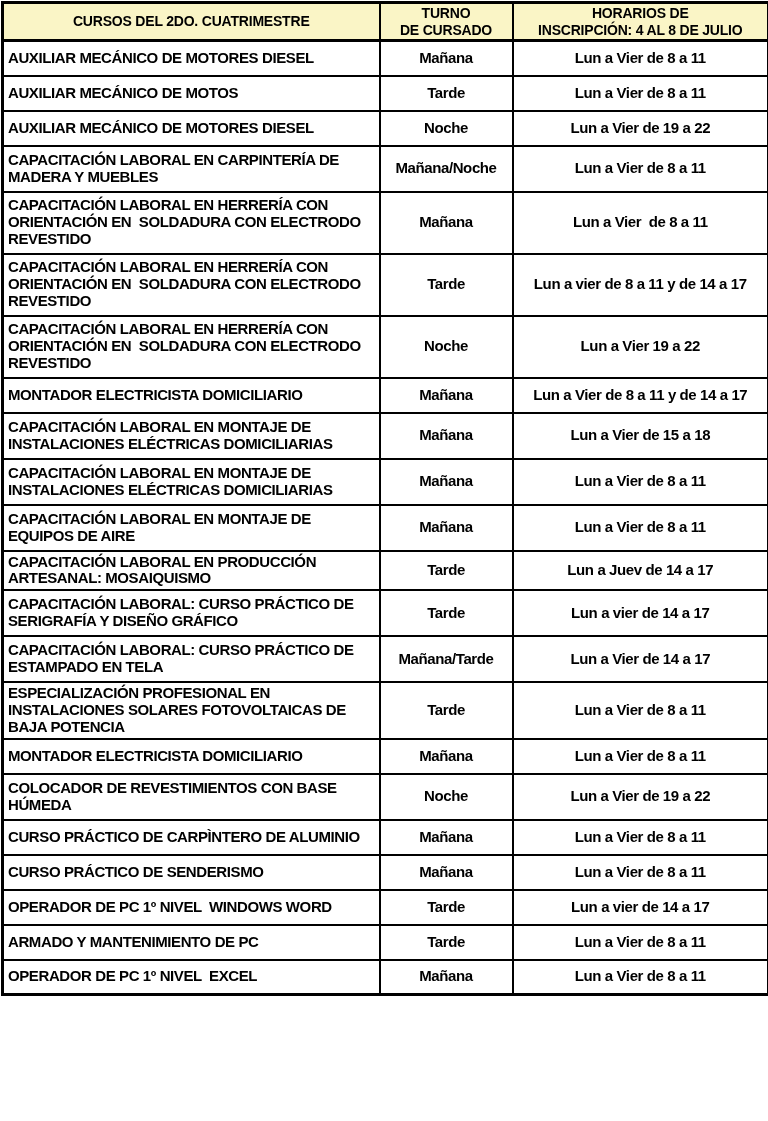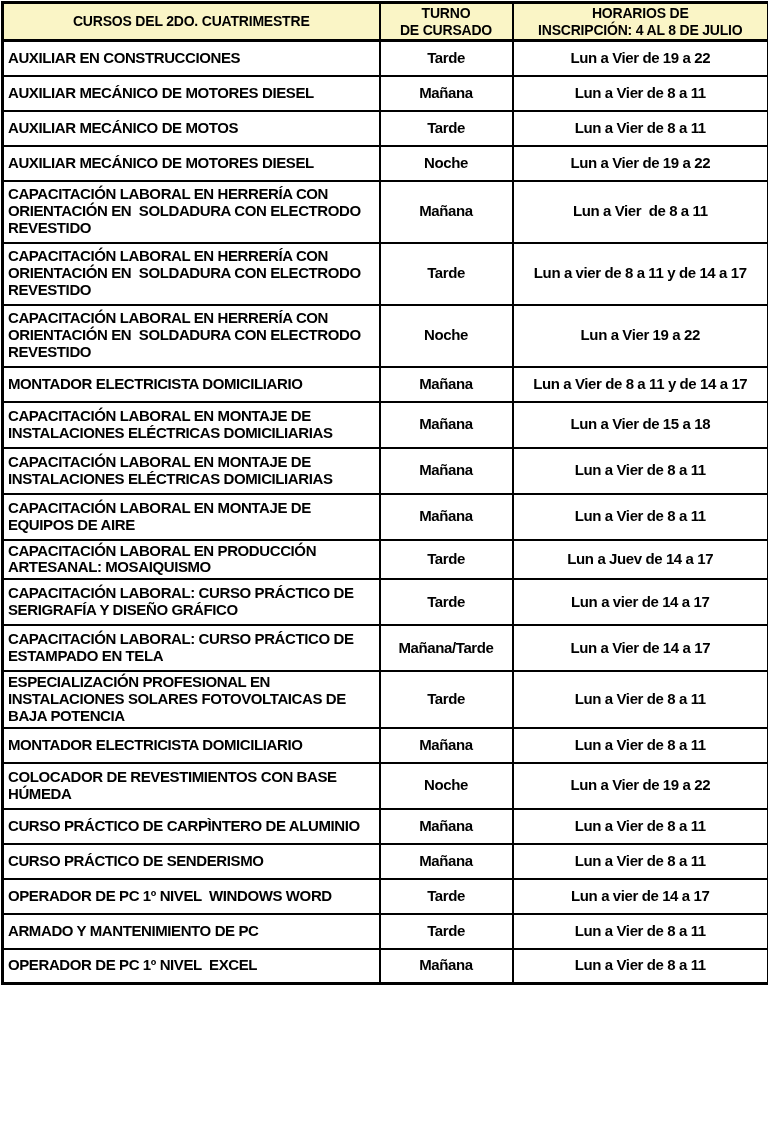--- a/index.html
+++ b/index.html
@@ -63,38 +63,39 @@
     <tr>
       <th>CURSOS DEL 2DO. CUATRIMESTRE</th>
       <th>TURNO
 DE CURSADO</th>
       <th>HORARIOS DE
 INSCRIPCIÓN: 4 AL 8 DE JULIO</th>
     </tr>
   </thead>
   <tbody>
       <tr style="height: 35px;">
-        <td class="curso">AUXILIAR EN CONSTRUCCIONES</td>
-        <td class="turno">Tarde</td>
-        <td class="horario">Lun a Vier de 19 a 22</td>
-      </tr>
-      <tr style="height: 35px;">
         <td class="curso">AUXILIAR MECÁNICO DE MOTORES DIESEL</td>
         <td class="turno">Mañana</td>
         <td class="horario">Lun a Vier de 8 a 11</td>
       </tr>
       <tr style="height: 35px;">
         <td class="curso">AUXILIAR MECÁNICO DE MOTOS</td>
         <td class="turno">Tarde</td>
         <td class="horario">Lun a Vier de 8 a 11</td>
       </tr>
       <tr style="height: 35px;">
         <td class="curso">AUXILIAR MECÁNICO DE MOTORES DIESEL</td>
         <td class="turno">Noche</td>
         <td class="horario">Lun a Vier de 19 a 22</td>
+      </tr>
+      <tr style="height: 46px;">
+        <td class="curso">CAPACITACIÓN LABORAL EN CARPINTERÍA DE
+MADERA Y MUEBLES</td>
+        <td class="turno">Mañana/Noche</td>
+        <td class="horario">Lun a Vier de 8 a 11</td>
       </tr>
       <tr style="height: 62px;">
         <td class="curso">CAPACITACIÓN LABORAL EN HERRERÍA CON
 ORIENTACIÓN EN  SOLDADURA CON ELECTRODO
 REVESTIDO</td>
         <td class="turno">Mañana</td>
         <td class="horario">Lun a Vier  de 8 a 11</td>
       </tr>
       <tr style="height: 62px;">
         <td class="curso">CAPACITACIÓN LABORAL EN HERRERÍA CON

